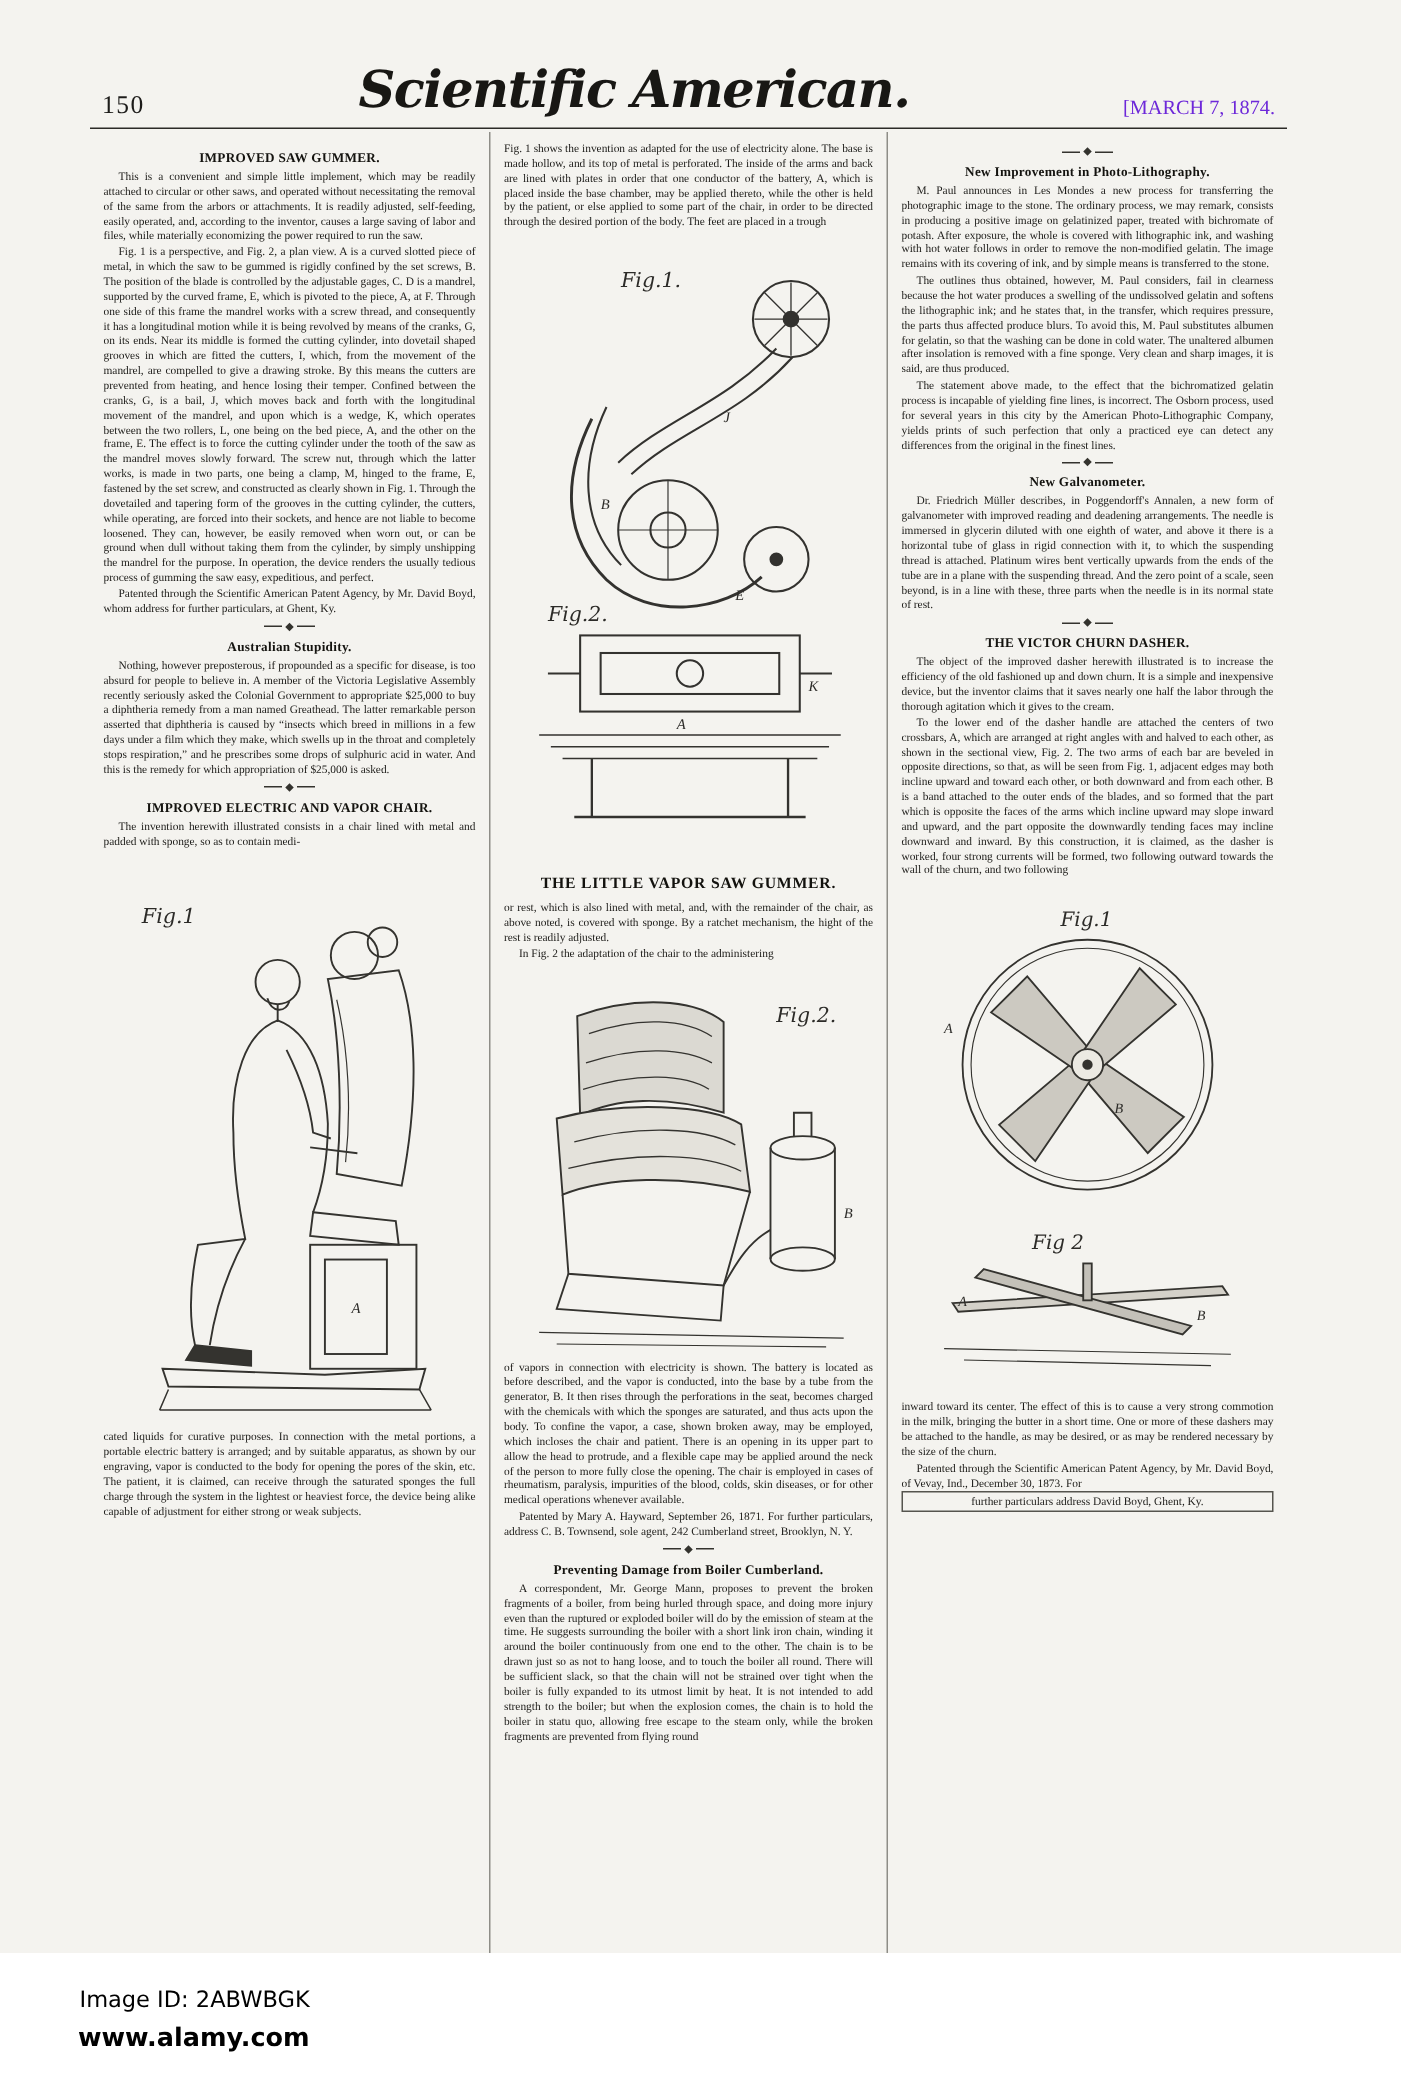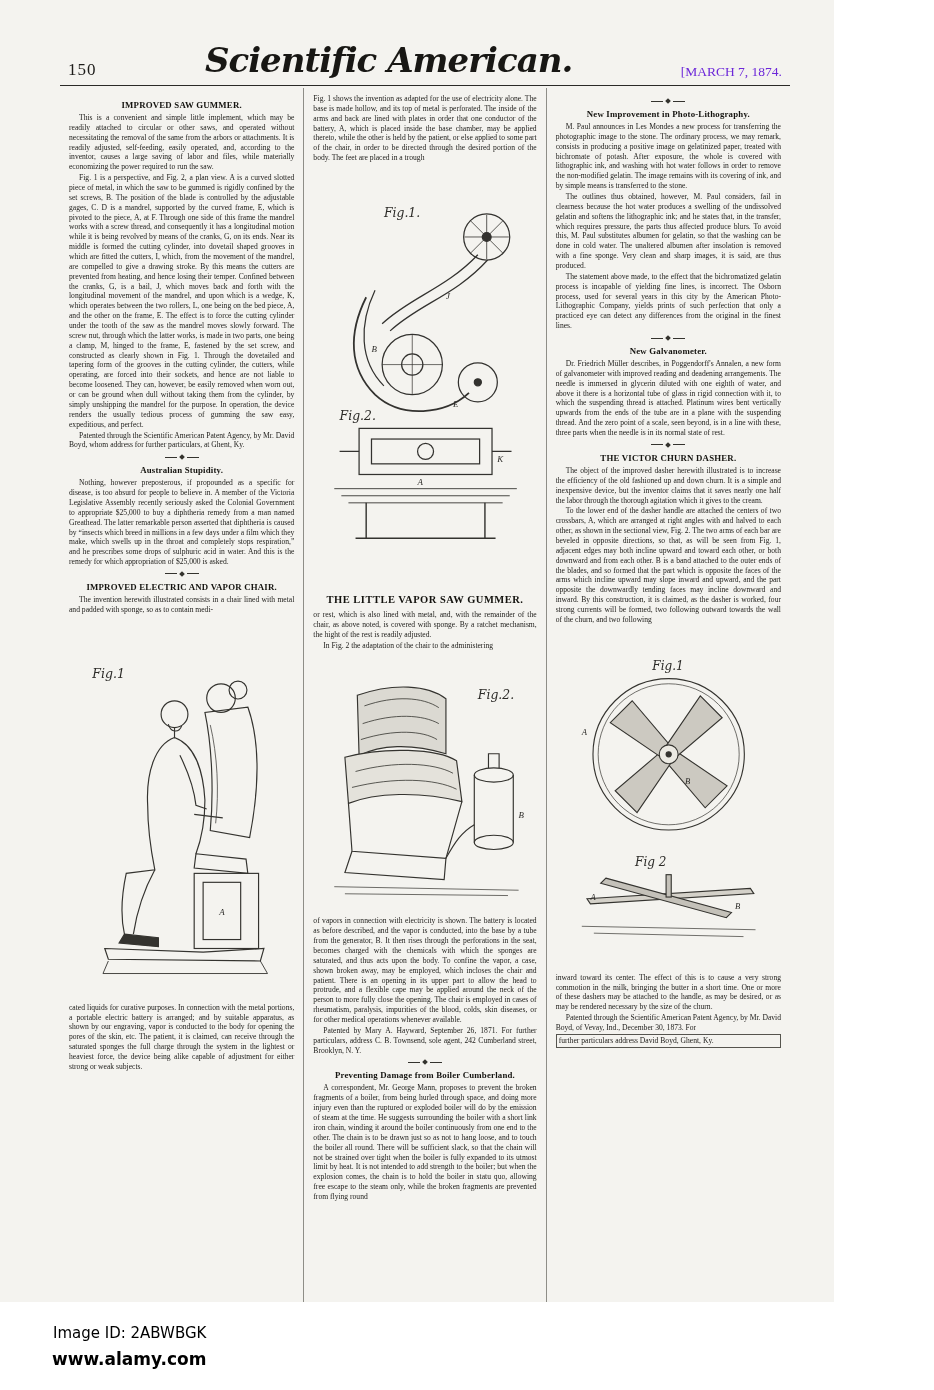--- a/index.html
+++ b/index.html
@@ -1,38 +1,38 @@
 <!DOCTYPE html>
 <html><head>
 <meta charset="utf-8">
 <style>
   * { margin:0; padding:0; box-sizing:border-box; }
   html,body { width:934px; height:1390px; }
   body { position:relative; overflow:hidden; background:#ffffff; font-family:"Liberation Serif", serif; }
 
   .scan {
-    position:absolute; left:0; top:0; width:834px; height:1302px;
+    position:absolute; left:0; top:0; width:934px; height:1302px;
     background:linear-gradient(180deg,#edecé8 0%,#f4f3ef 6%,#f5f4f0 90%,#e9e7e2 100%);
     background-color:#f4f3ef;
-    padding:40px 44px 0 60px;
+    padding:40px 76px 0 60px;
   }
 
   .masthead-row { display:flex; align-items:flex-end; justify-content:space-between; padding:0 8px 5px 8px; border-bottom:1.6px solid #2b2a27; }
   .page-num { font-size:17px; letter-spacing:1px; color:#1d1c1a; }
   .masthead { font-family:"DejaVu Serif", serif; font-weight:bold; font-style:italic; font-size:34px; letter-spacing:-1px; color:#181714; }
   .issue-date { font-size:13.5px; color:#6d28d9; }
 
   .columns { display:flex; margin-top:2px; height:1218px; overflow:hidden; }
   .col { width:33.333%; padding:6px 9px 0 9px; overflow:hidden; }
   .col.mid { border-left:1px solid #8e8d87; border-right:1px solid #8e8d87; }
 
   .col-heading { font-size:8.8px; font-weight:bold; text-align:center; margin:6px 0 3px; color:#14130f; letter-spacing:.2px; }
   .para { font-size:7.6px; line-height:1.3; text-align:justify; color:#1c1b18; margin-bottom:1px; }
   .para.indent { text-indent:10px; }
-  .para.boxed { border:1px solid #55544e; padding:1px 2px; text-align:left; }
+  .para.boxed { border:1px solid #55544e; padding:1px 2px; text-align:center; }
   .fig-title { font-size:10.5px; font-weight:bold; text-align:center; letter-spacing:.5px; margin:7px 0 5px; color:#13120e; }
 
   .sep { display:flex; align-items:center; justify-content:center; gap:3px; margin:5px 0; }
   .sep i { display:block; background:#34332e; }
   .sep .bar { width:12px; height:1px; }
   .sep .dia { width:4px; height:4px; transform:rotate(45deg); }
 
   .figure { position:relative; margin:4px 0; }
   .figure svg { width:100%; height:100%; display:block; }
 

